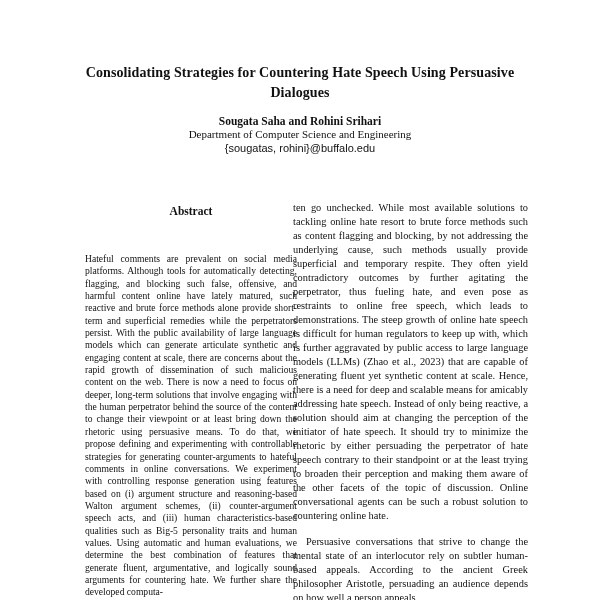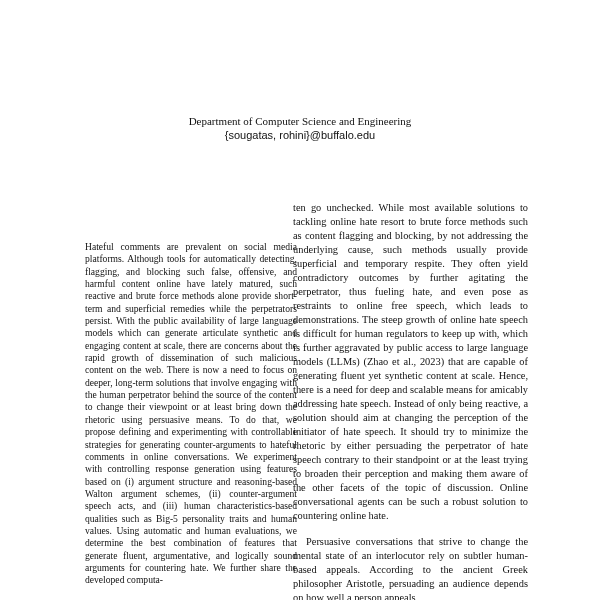--- a/index.html
+++ b/index.html
@@ -65,27 +65,30 @@
     -webkit-hyphens: auto;
   }
   .col-right p { margin: 0; }
   .col-right p.indented { margin-top: 12px; text-indent: 13px; }
 </style>
 </head>
 <body>
 
 <div class="page">
 
+  <div class="title">Consolidating Strategies for Countering Hate Speech Using Persuasive Dialogues</div>
 
   <div class="author-block">
+    <div class="author-names">Sougata Saha and Rohini Srihari</div>
     <div>Department of Computer Science and Engineering</div>
     <div class="author-email">{sougatas, rohini}@buffalo.edu</div>
   </div>
 
   <div class="col-left">
+    <div class="abstract-heading">Abstract</div>
     <div class="abstract-text">Hateful comments are prevalent on social media platforms. Although tools for automatically detecting, flagging, and blocking such false, offensive, and harmful content online have lately matured, such reactive and brute force methods alone provide short-term and superficial remedies while the perpetrators persist. With the public availability of large language models which can generate articulate synthetic and engaging content at scale, there are concerns about the rapid growth of dissemination of such malicious content on the web. There is now a need to focus on deeper, long-term solutions that involve engaging with the human perpetrator behind the source of the content to change their viewpoint or at least bring down the rhetoric using persuasive means. To do that, we propose defining and experimenting with controllable strategies for generating counter-arguments to hateful comments in online conversations. We experiment with controlling response generation using features based on (i) argument structure and reasoning-based Walton argument schemes, (ii) counter-argument speech acts, and (iii) human characteristics-based qualities such as Big-5 personality traits and human values. Using automatic and human evaluations, we determine the best combination of features that generate fluent, argumentative, and logically sound arguments for countering hate. We further share the developed computa-</div>
   </div>
 
   <div class="col-right">
     <p>ten go unchecked. While most available solutions to tackling online hate resort to brute force methods such as content flagging and blocking, by not addressing the underlying cause, such methods usually provide superficial and temporary respite. They often yield contradictory outcomes by further agitating the perpetrator, thus fueling hate, and even pose as restraints to online free speech, which leads to demonstrations. The steep growth of online hate speech is difficult for human regulators to keep up with, which is further aggravated by public access to large language models (LLMs) (Zhao et al., 2023) that are capable of generating fluent yet synthetic content at scale. Hence, there is a need for deep and scalable means for amicably addressing hate speech. Instead of only being reactive, a solution should aim at changing the perception of the initiator of hate speech. It should try to minimize the rhetoric by either persuading the perpetrator of hate speech contrary to their standpoint or at the least trying to broaden their perception and making them aware of the other facets of the topic of discussion. Online conversational agents can be such a robust solution to countering online hate.</p>
     <p class="indented">Persuasive conversations that strive to change the mental state of an interlocutor rely on subtler human-based appeals. According to the ancient Greek philosopher Aristotle, persuading an audience depends on how well a person appeals</p>
   </div>
 
 </div>
 

